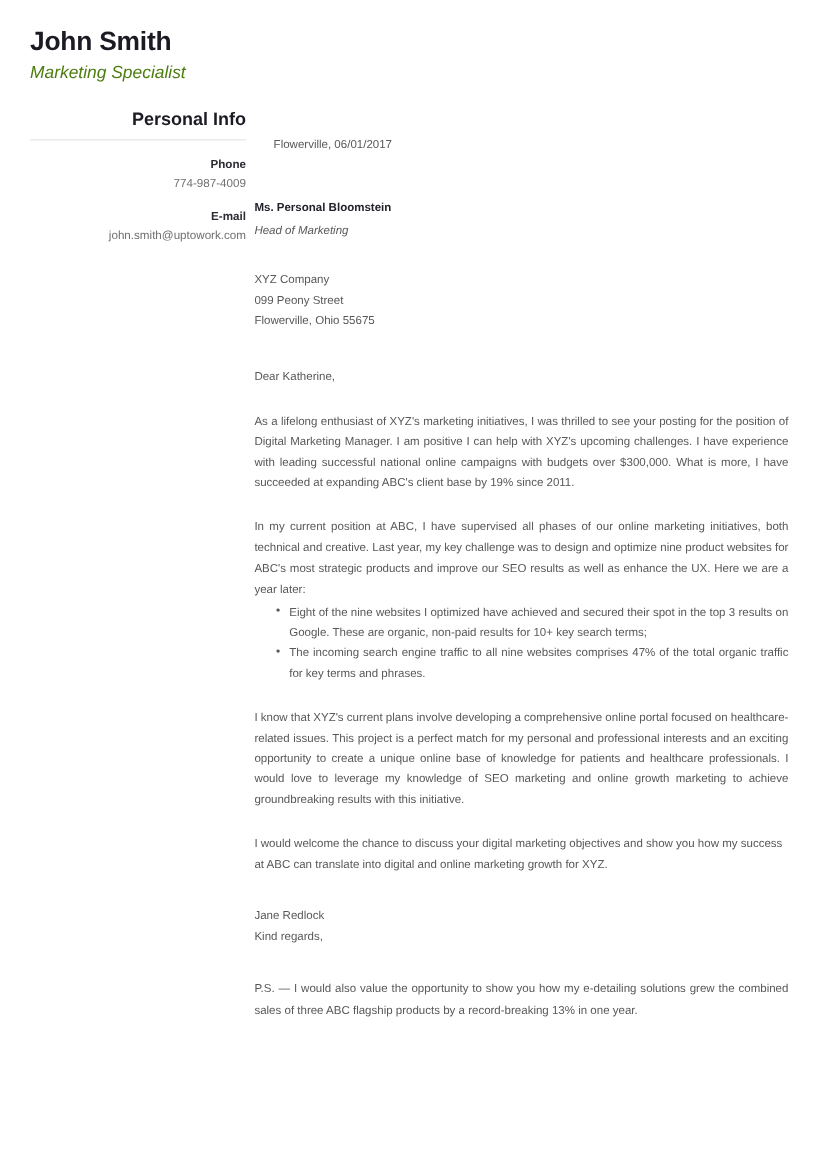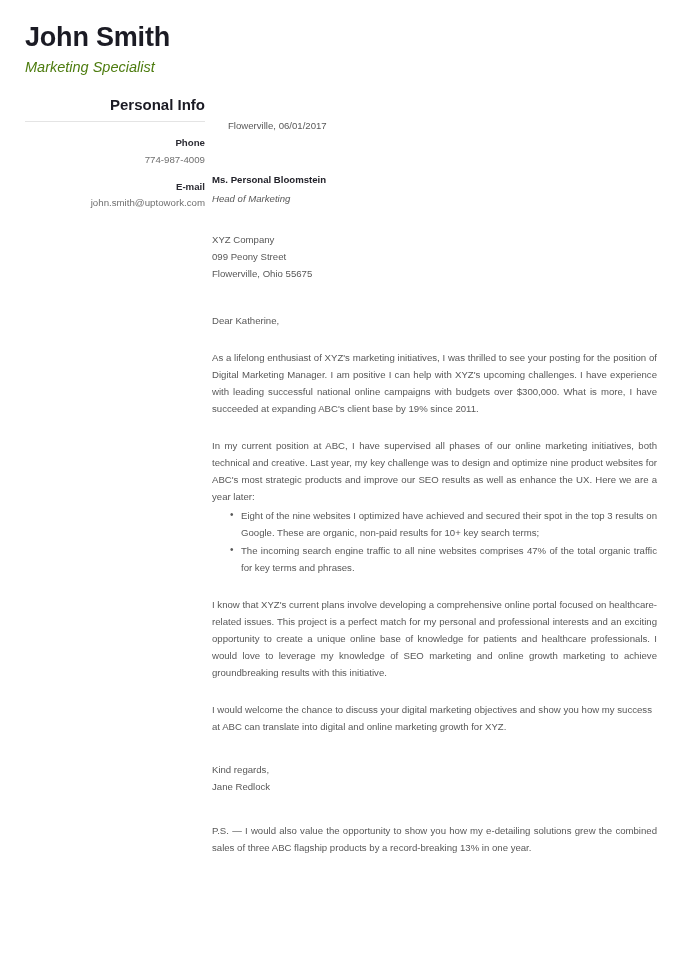--- a/index.html
+++ b/index.html
@@ -22,21 +22,21 @@
     background: #ffffff;
     position: relative;
     box-sizing: border-box;
   }
 
   
   .header {
     padding: 22px 0 0 25px;
   }
   .name {
-    font-size: 27px;
+    font-size: 22px;
     font-weight: bold;
     color: #1b1b24;
     letter-spacing: -0.2px;
     line-height: 1.15;
     margin: 0;
   }
   .job-title {
     font-size: 14.5px;
     font-style: italic;
     color: #4d7c0f;
@@ -216,21 +216,21 @@
       <ul class="bullets">
         <li>Eight of the nine websites I optimized have achieved and secured their spot in the top 3 results on Google. These are organic, non-paid results for 10+ key search terms;</li>
         <li>The incoming search engine traffic to all nine websites comprises 47% of the total organic traffic for key terms and phrases.</li>
       </ul>
 
       <p class="para">I know that XYZ's current plans involve developing a comprehensive online portal focused on healthcare-related issues. This project is a perfect match for my personal and professional interests and an exciting opportunity to create a unique online base of knowledge for patients and healthcare professionals. I would love to leverage my knowledge of SEO marketing and online growth marketing to achieve groundbreaking results with this initiative.</p>
 
       <p class="para no-justify">I would welcome the chance to discuss your digital marketing objectives and show you how my success at ABC can translate into digital and online marketing growth for XYZ.</p>
 
       <div class="signoff">
+        <p>Jane Redlock</p>
         <p>Kind regards,</p>
-        <p>Jane Redlock</p>
       </div>
 
       <p class="postscript">P.S. — I would also value the opportunity to show you how my e-detailing solutions grew the combined sales of three ABC flagship products by a record-breaking 13% in one year.</p>
 
     </main>
   </div>
 </div>
 
 </body></html>

